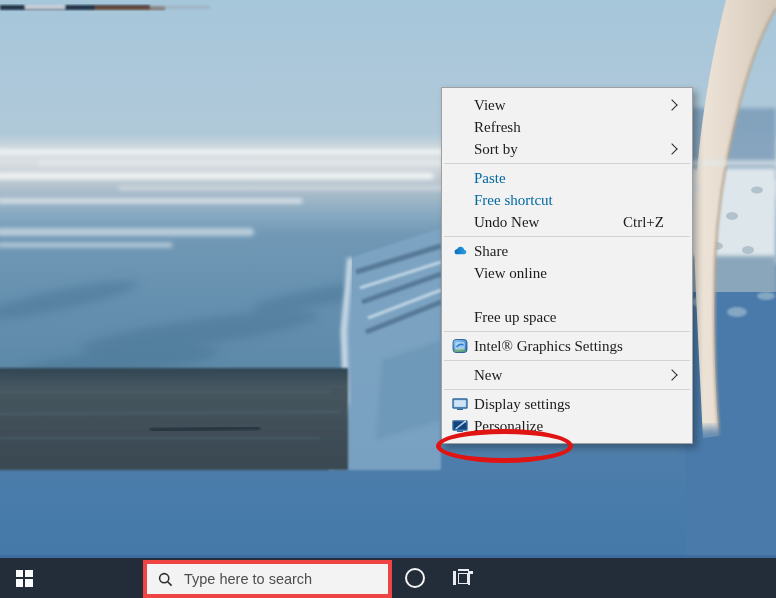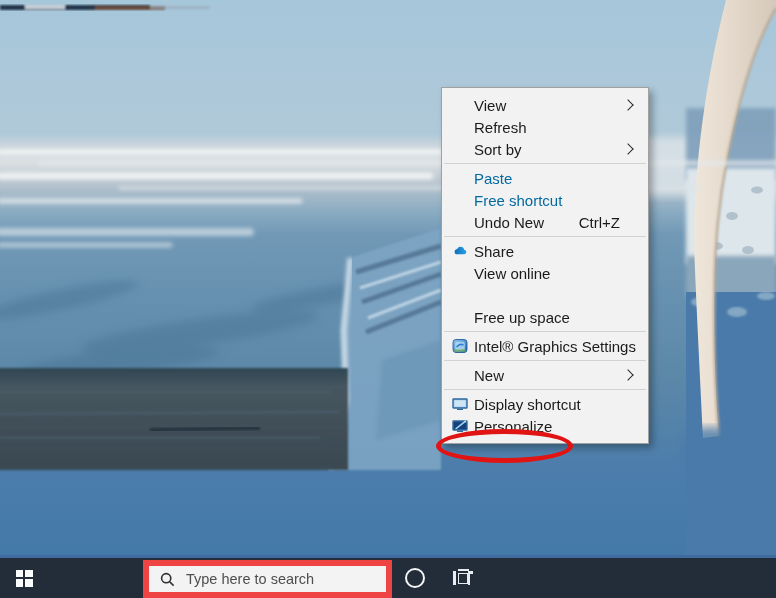--- a/index.html
+++ b/index.html
@@ -5,24 +5,24 @@
   html,body{margin:0;padding:0;background:#000;}
   .screen{
     position:relative;width:776px;height:598px;overflow:hidden;
     font-family:"Liberation Sans","DejaVu Sans",sans-serif;
     -webkit-font-smoothing:antialiased;
   }
   
   .wallpaper{position:absolute;left:0;top:0;width:776px;height:558px;}
   
   .context-menu{
-    position:absolute;left:441px;top:87px;width:208px;
+    position:absolute;left:441px;top:87px;width:252px;
     background:#f2f2f2;border:1px solid #a0a0a0;box-sizing:border-box;
     box-shadow:4px 4px 7px rgba(0,0,0,0.30);
-    padding:6px 0;z-index:5;
+    padding:6px 0;z-index:5;font-family:Liberation Serif, serif;
   }
   .menu-row{
     height:22px;display:flex;align-items:center;
     padding:0 10px 0 10px;font-size:15px;color:#1b1b1b;cursor:default;
   }
   .menu-row .icon-slot{width:22px;height:16px;display:flex;align-items:center;flex:0 0 22px;}
   .menu-row .label{white-space:nowrap;}
   .menu-row.disabled .label{color:#0369a1;}
   .menu-row .shortcut{margin-left:auto;padding-right:18px;color:#1b1b1b;}
   .menu-row .chevron{
@@ -38,21 +38,21 @@
     box-sizing:border-box;z-index:8;pointer-events:none;
   }
   
   .accent-line{position:absolute;left:0;top:555px;width:776px;height:3px;background:#3f6b9f;z-index:3;}
   .taskbar{position:absolute;left:0;top:558px;width:776px;height:40px;background:#232d39;z-index:4;}
   .start-button{position:absolute;left:0;top:0;width:48px;height:40px;display:flex;align-items:center;justify-content:center;}
   .win-logo{width:17px;height:17px;display:grid;grid-template-columns:1fr 1fr;grid-template-rows:1fr 1fr;gap:2px;}
   .win-logo span{background:#fbfcfd;}
   .search-box{
     position:absolute;left:143px;top:2px;width:249px;height:38px;
-    background:#f3f3f3;border:6px solid #ef4444;box-sizing:border-box;
+    background:#f3f3f3;border:4px solid #ef4444;box-sizing:border-box;
     display:flex;align-items:center;padding-left:11px;
   }
   .search-box svg{flex:0 0 auto;}
   .search-input{
     border:none;outline:none;background:transparent;margin-left:9px;
     font-family:"Liberation Sans","DejaVu Sans",sans-serif;
     font-size:14.5px;color:#333;width:195px;
   }
   .search-input::placeholder{color:#4e4e4e;opacity:1;}
   .cortana-button{position:absolute;left:395px;top:0;width:40px;height:40px;display:flex;align-items:center;justify-content:center;}
@@ -276,21 +276,21 @@
     <div class="menu-sep"></div>
 
     <div class="menu-row">
       <span class="icon-slot">
         <svg width="16" height="16" viewBox="0 0 16 16">
           <rect x="1" y="3" width="14" height="9" rx="0.5" fill="#9fc7e8" stroke="#2f6a9e" stroke-width="1.4"></rect>
           <rect x="2.4" y="4.4" width="11.2" height="6.2" fill="#cfe5f5"></rect>
           <rect x="5" y="12.6" width="6" height="1.4" fill="#2f6a9e"></rect>
         </svg>
       </span>
-      <span class="label">Display shortcut</span>
+      <span class="label">Display settings</span>
     </div>
 
     <div class="menu-row">
       <span class="icon-slot">
         <svg width="16" height="16" viewBox="0 0 16 16">
           <rect x="1" y="3" width="14" height="9" rx="0.5" fill="#16407c" stroke="#2f6a9e" stroke-width="1.4"></rect>
           <path d="M3,10.5 L10.5,4.5 L12.5,3 L13.5,4.2 L11.5,5.8 L4.5,11.2 Z" fill="#9fd4f2"></path>
           <path d="M12.2,3.2 L13.3,4.4 L14.2,3.4 L13.2,2.4 Z" fill="#f2f7fa"></path>
           <rect x="5" y="12.6" width="6" height="1.4" fill="#2f6a9e"></rect>
         </svg>

